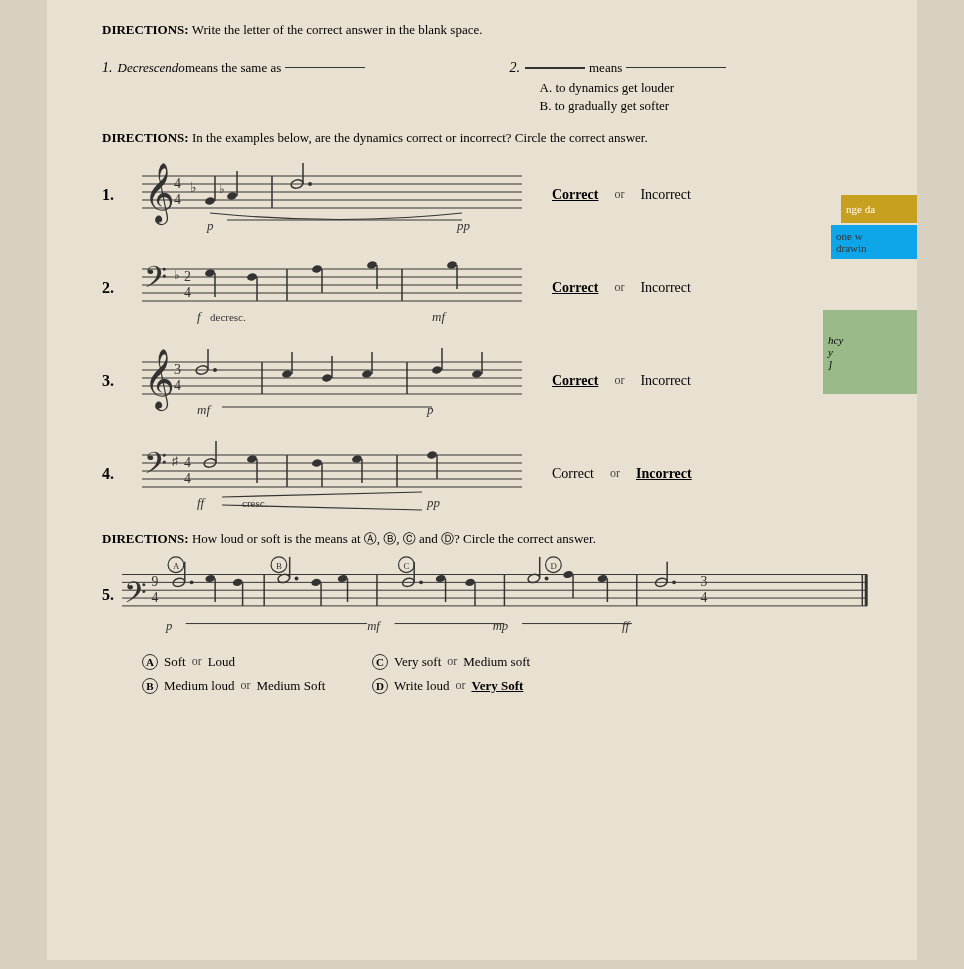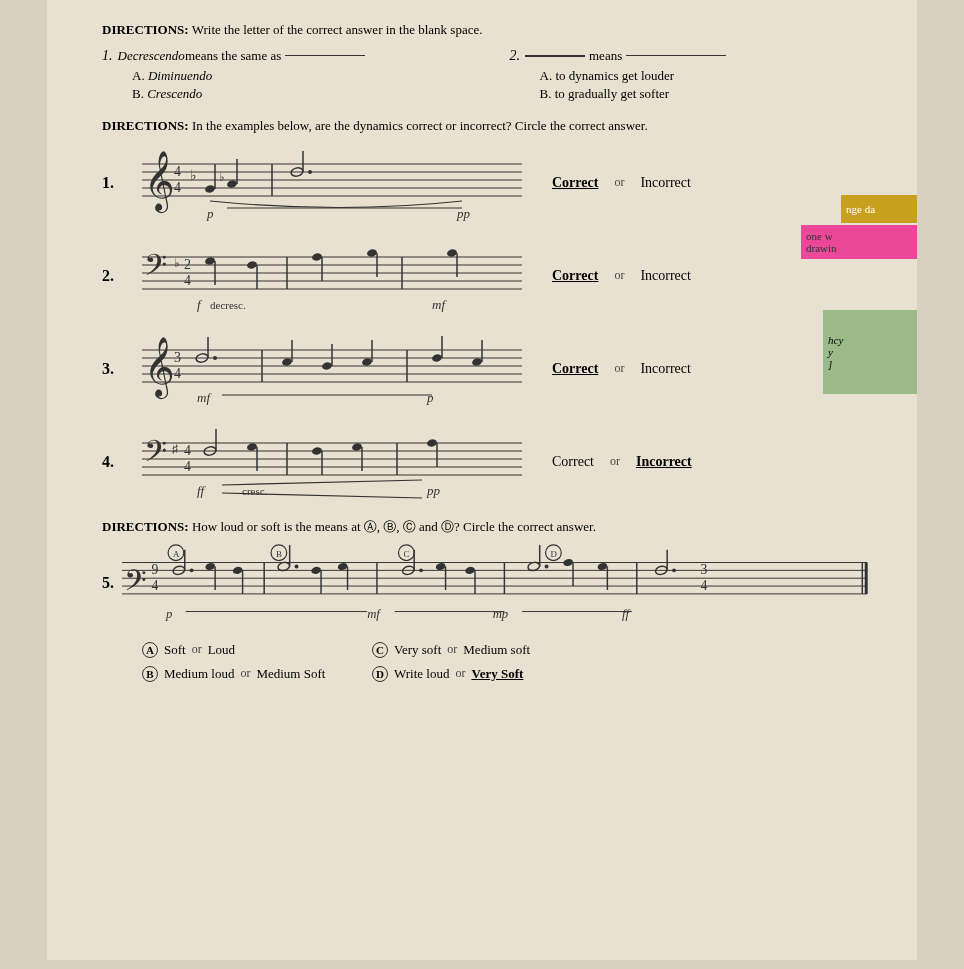--- a/index.html
+++ b/index.html
@@ -14,21 +14,21 @@
     .page {
       background: #e8e0d0;
       width: 870px;
       min-height: 960px;
       margin: 0 auto;
       padding: 20px 40px 30px 55px;
       position: relative;
     }
     .directions-header {
       font-size: 13px;
-      margin-bottom: 8px;
+      margin-bottom: 20px;
       line-height: 1.5;
     }
     .directions-header strong {
       font-weight: bold;
     }
     .question-row {
       display: flex;
       align-items: center;
       margin-bottom: 4px;
       font-size: 13px;
@@ -153,24 +153,20 @@
   </div>
 
   <div class="two-col section1">
     <div class="col-left">
       <div class="question-row">
         <span class="q-number">1.</span>
         <em>Decrescendo</em>
         <span> means the same as </span>
         <span class="blank-line"></span>
       </div>
-      <div class="answer-options">
-        <div><span>A. </span><em>Diminuendo</em></div>
-        <div><span>B. </span><em>Crescendo</em></div>
-      </div>
     </div>
     <div class="col-right">
       <div class="question-row">
         <span class="q-number">2.</span>
         <span style="display:inline-block;width:60px;border-bottom:2px solid #333;margin-right:4px;"></span>
         <span>means</span>
         <span class="blank-line" style="width:100px;"></span>
       </div>
       <div class="answer-options">
         <div>A. to dynamics get louder</div>
@@ -492,17 +488,17 @@
   </div>
 
   <div class="side-content">
     <span>nge da</span>
   </div>
   <div class="side-content2">
     <div style="font-style:italic;">hcy</div>
     <div style="font-style:italic;">y<br>]</div>
   </div>
 
-  <div style="position:absolute; right:0; top:225px; width:116px; background:#ec4899; font-size:11px; padding:5px; color:#333;">
+  <div style="position:absolute; right:0; top:225px; width:86px; background:#0ea5e9; font-size:11px; padding:5px; color:#333;">
     <span>one w<br>drawin</span>
   </div>
 
 </div>
 
 </body></html>

